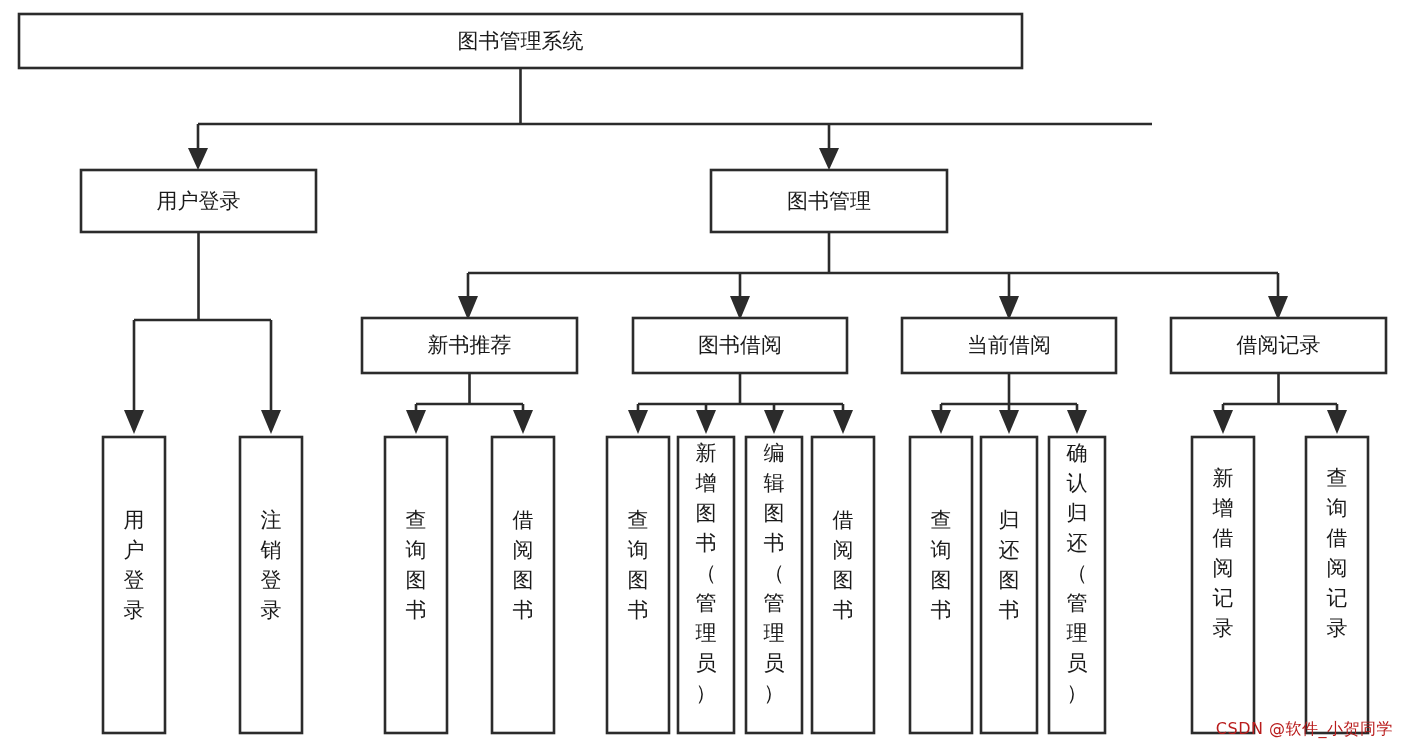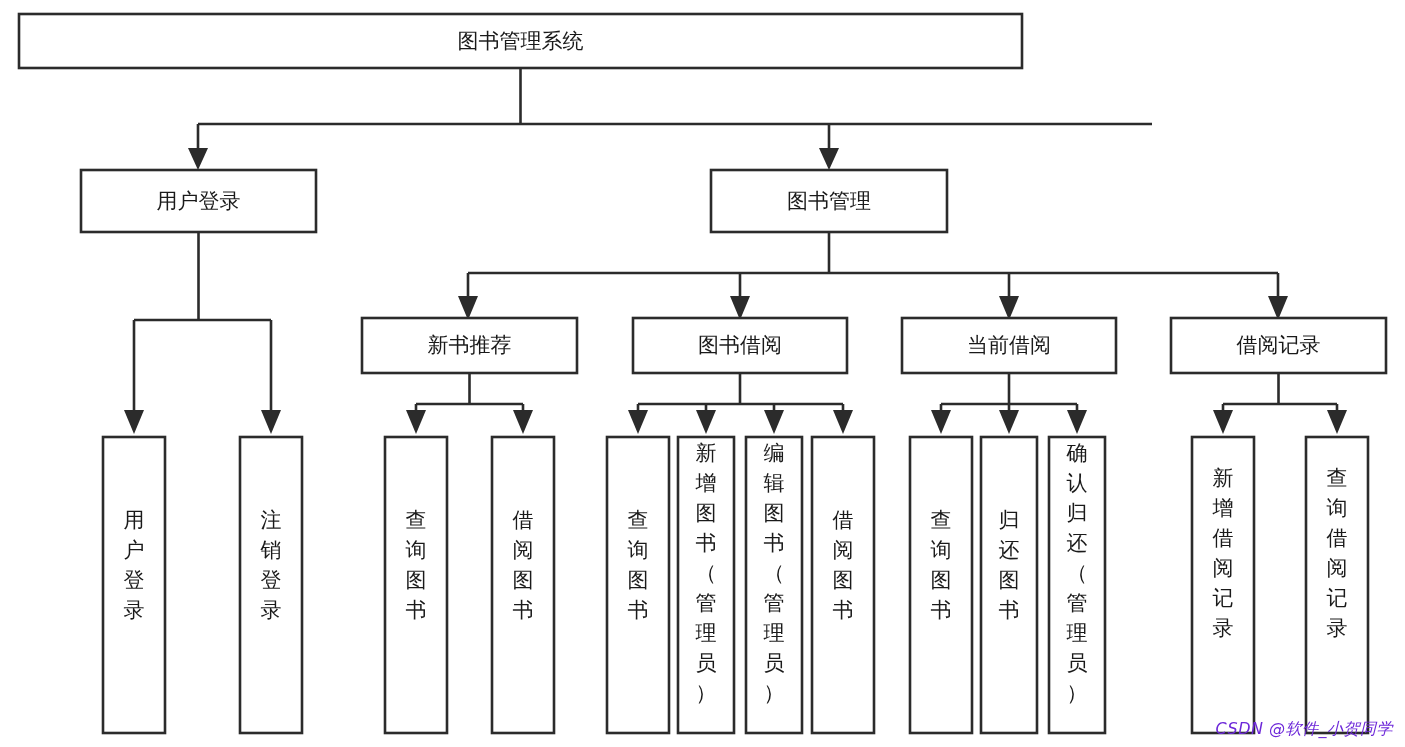--- a/index.html
+++ b/index.html
@@ -55,25 +55,24 @@
     font-size: 21px;
     fill: #1a1a1a;
     text-anchor: middle;
   }
   .watermark {
     position: absolute;
     right: 12px;
     bottom: 7px;
     font-family: "DejaVu Sans", "Liberation Sans", sans-serif;
     font-size: 16px;
-    color: #6d28d9;
+    color: #b91c1c;
     letter-spacing: 0.5px;
     white-space: nowrap;
     pointer-events: none;
-    font-style: italic;
   }
 </style>
 </head>
 <body>
 
 <div id="diagram-root">
 
   <svg id="tree-svg" viewBox="0 0 1405 747" xmlns="http://www.w3.org/2000/svg">
 
     <defs>

